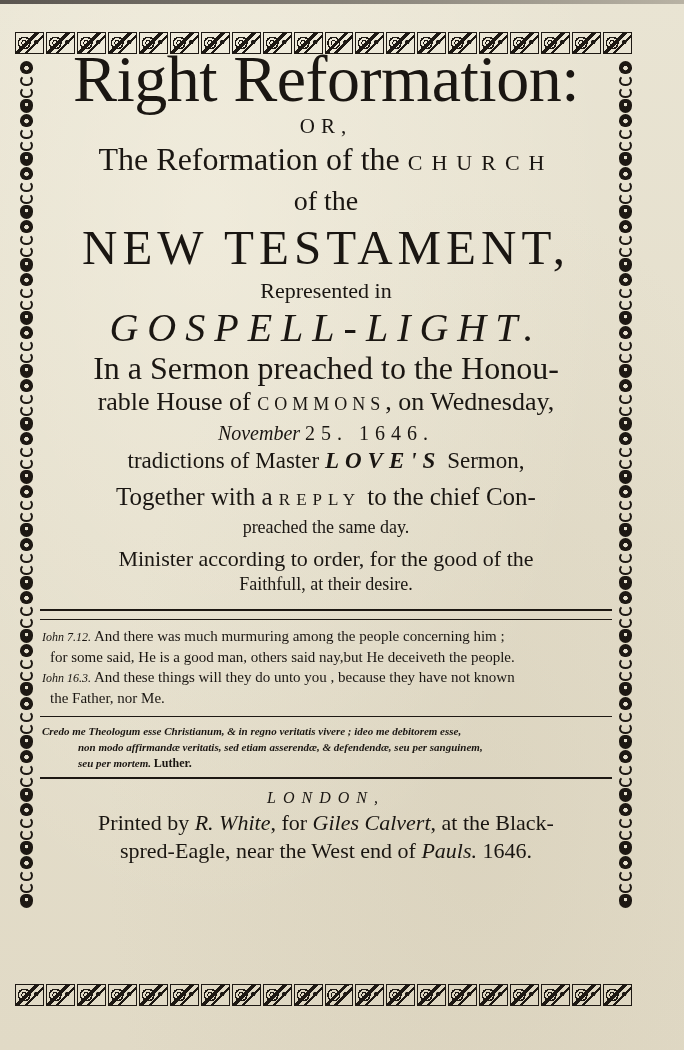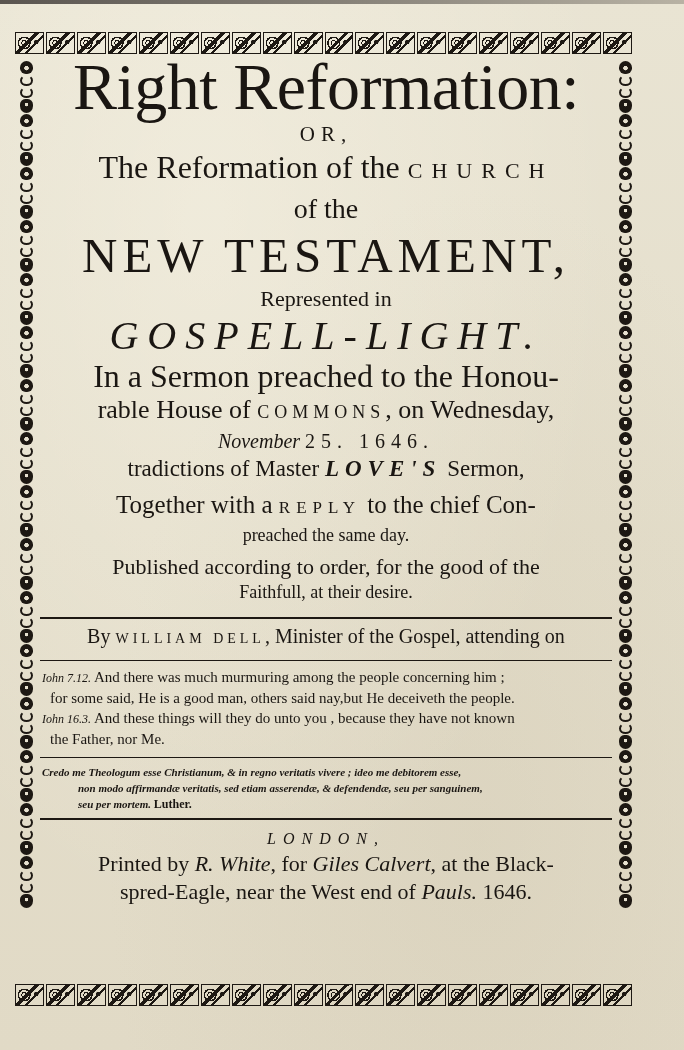--- a/index.html
+++ b/index.html
@@ -49,21 +49,21 @@
     box-sizing: border-box;
     border-radius: 50%;
     height: 11px;
   }
   .vglyph.t {
     border-radius: 40% 40% 50% 50%;
     background: radial-gradient(circle at 50% 40%, #e6e0cf 0 1.5px, #1d1813 2px);
     height: 14px;
   }
 
-  .content { position: absolute; left: 40px; width: 572px; top: 48px; text-align: center; }
+  .content { position: absolute; left: 40px; width: 572px; top: 40px; text-align: center; }
   .line { display: block; white-space: nowrap; }
   .title { font-size: 66px; line-height: 66px; letter-spacing: -0.5px; margin-top: 6px; }
   .or { font-size: 21px; letter-spacing: 6px; margin-top: 0; line-height: 28px; }
   .sub1 { font-size: 32px; line-height: 38px; }
   .sub1 .sc { font-size: 22px; letter-spacing: 9px; }
   .of-the { font-size: 28px; line-height: 38px; }
   .nt { font-size: 49px; letter-spacing: 5px; line-height: 56px; }
   .rep { font-size: 22px; line-height: 30px; }
   .gospel { font-size: 40px; font-style: italic; letter-spacing: 9px; line-height: 44px; }
   .ser1 { font-size: 32px; line-height: 36px; }
@@ -291,26 +291,25 @@
     <span class="line gospel">GOSPELL-LIGHT.</span>
 
     <span class="line ser1">In a Sermon preached to the Honou-</span>
     <span class="line ser2"><span>rable House of </span><span class="sc">COMMONS</span><span>, on Wednesday,</span></span>
     <span class="line date"><span>November</span> <span class="num">25. 1646.</span></span>
 
     <span class="line tog2"><span>tradictions of Master </span><span class="it">LOVE'S</span><span> Sermon,</span></span>
     <span class="line tog1"><span>Together with a </span><span class="sc">REPLY</span><span> to the chief Con-</span></span>
     <span class="line tog3">preached the same day.</span>
 
-    <span class="line pub1">Published according to order,  for the good of the</span>
+    <span class="line pub1">Minister according to order,  for the good of the</span>
     <span class="line pub2">Faithfull, at their desire.</span>
 
     <div class="rule" style="margin-top:14px;"></div>
 
-    <span class="line by1"><span>By </span><span class="sc">WILLIAM DELL</span><span>, Minister of the Gospel, attending on</span></span>
 
     <div class="rule thin" style="margin-top:8px;"></div>
 
     <div class="quotes">
       <span class="line"><span class="ref">Iohn 7.12.</span><span> And there was much murmuring among the people concerning him ;</span></span>
       <span class="line indent"><span>for some said, He is a  good man, others said nay,but He deceiveth the people.</span></span>
       <span class="line"><span class="ref">Iohn 16.3.</span><span> And these things will they do unto you ,  because they have not known</span></span>
       <span class="line indent"><span>the Father, nor Me.</span></span>
     </div>
 

